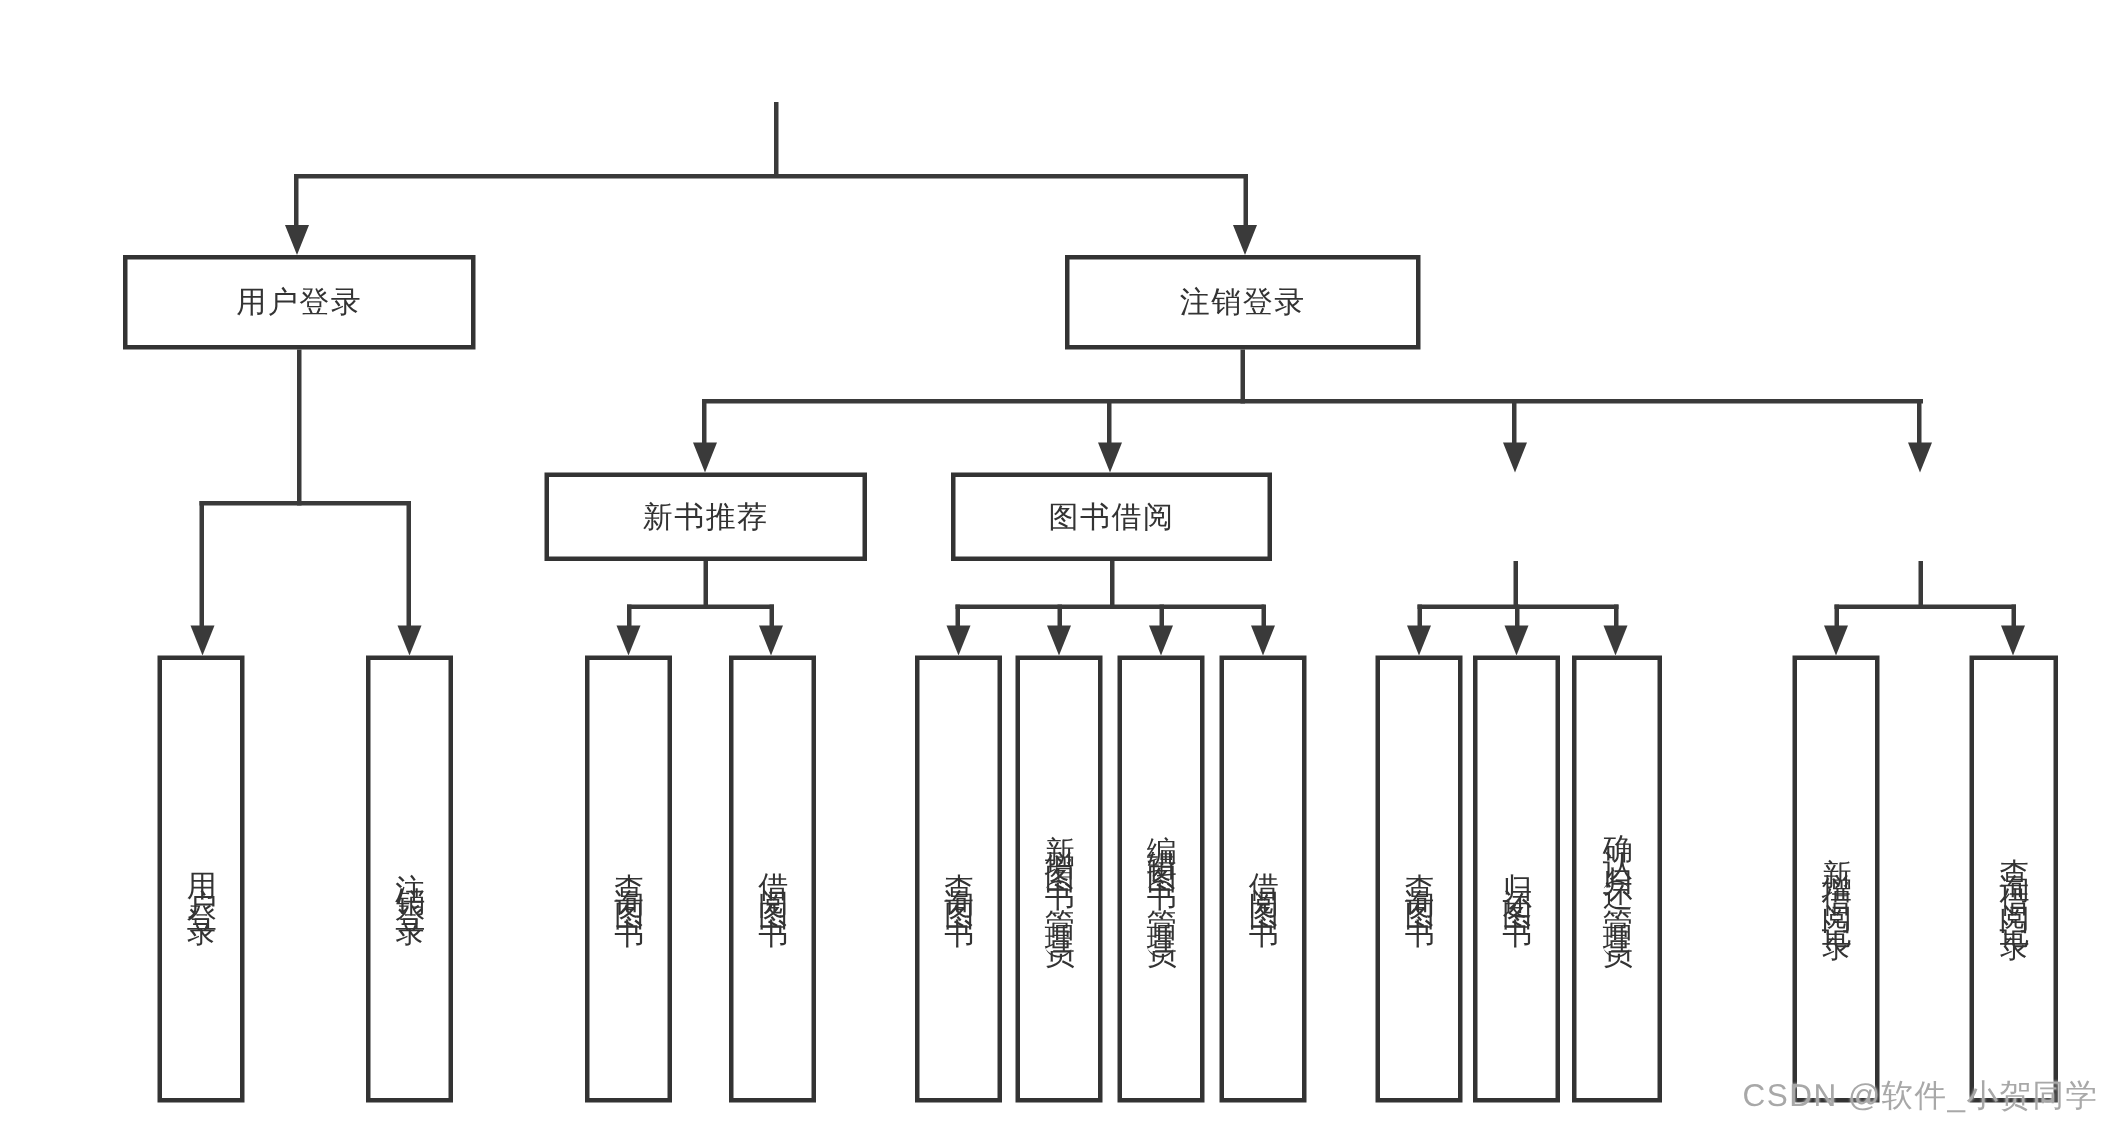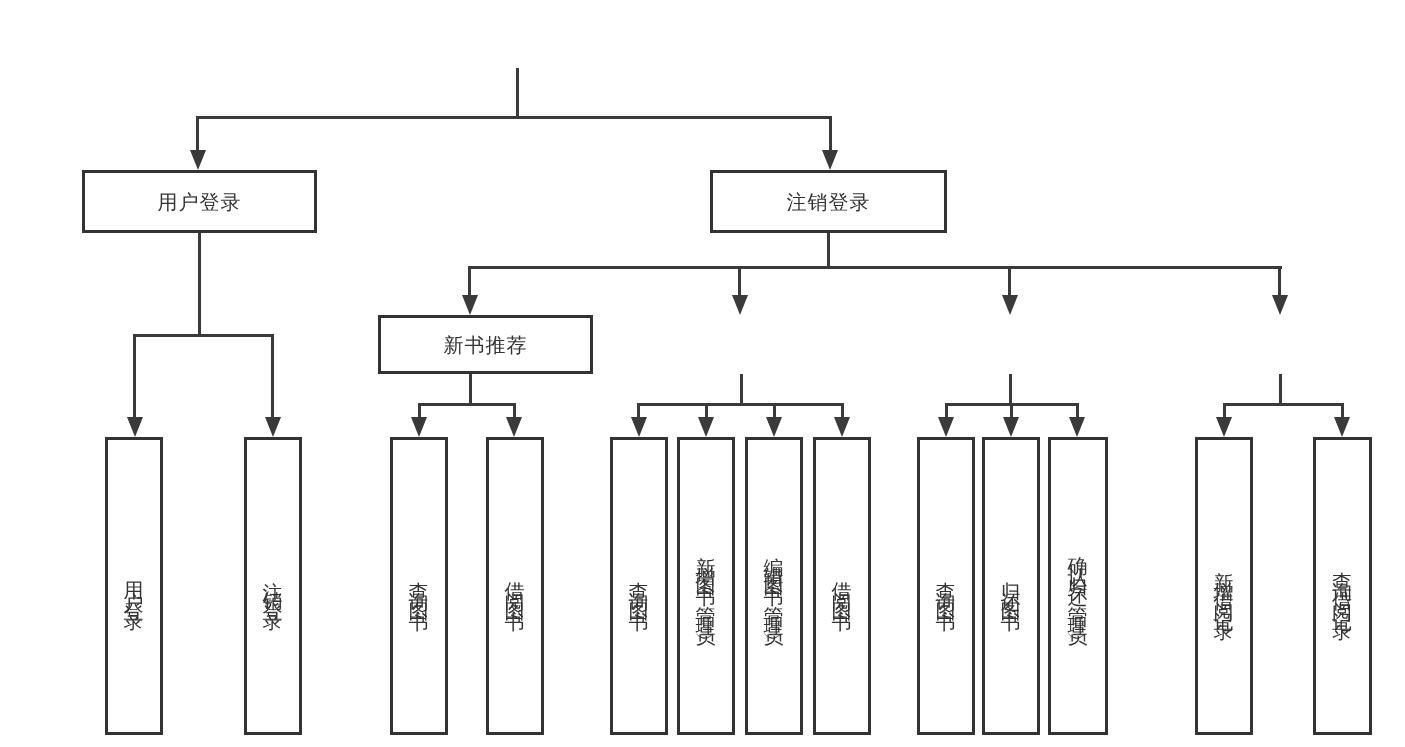--- a/index.html
+++ b/index.html
@@ -88,21 +88,22 @@
   <div class="hline" style="left:468px;top:266px;width:814px"></div>
   <div class="vline" style="left:468px;top:266px;height:32px"></div>
   <div class="arrow" style="left:462px;top:295px"></div>
   <div class="vline" style="left:738px;top:266px;height:32px"></div>
   <div class="arrow" style="left:732px;top:295px"></div>
   <div class="vline" style="left:1008px;top:266px;height:32px"></div>
   <div class="arrow" style="left:1002px;top:295px"></div>
   <div class="vline" style="left:1278px;top:266px;height:32px"></div>
   <div class="arrow" style="left:1272px;top:295px"></div>
 
-  <div class="box" style="left:378px;top:315px;width:215px;height:59px">新书推荐</div>
+  <div class="box" style="left:363px;top:315px;width:215px;height:59px">新书推荐</div>
+  <div class="box" style="left:634px;top:315px;width:214px;height:59px">图书借阅</div>
 
   <div class="vline" style="left:469px;top:374px;height:32px"></div>
   <div class="hline" style="left:418px;top:403px;width:98px"></div>
   <div class="vline" style="left:418px;top:403px;height:16px"></div>
   <div class="arrow" style="left:411px;top:417px"></div>
   <div class="vline" style="left:513px;top:403px;height:16px"></div>
   <div class="arrow" style="left:506px;top:417px"></div>
 
   <div class="vline" style="left:740px;top:374px;height:32px"></div>
   <div class="hline" style="left:637px;top:403px;width:206px"></div>
@@ -142,14 +143,15 @@
   <div class="box v" style="left:745px;top:437px;width:58px;height:298px">编辑图书（管理员）</div>
   <div class="box v" style="left:813px;top:437px;width:58px;height:298px">借阅图书</div>
 
   <div class="box v" style="left:917px;top:437px;width:58px;height:298px">查询图书</div>
   <div class="box v" style="left:982px;top:437px;width:58px;height:298px">归还图书</div>
   <div class="box v" style="left:1048px;top:437px;width:60px;height:298px">确认归还（管理员）</div>
 
   <div class="box v" style="left:1195px;top:437px;width:58px;height:298px">新增借阅记录</div>
   <div class="box v" style="left:1313px;top:437px;width:59px;height:298px">查询借阅记录</div>
 
+  <div class="watermark">CSDN @软件_小贺同学</div>
 
 </div>
 
 </body></html>

